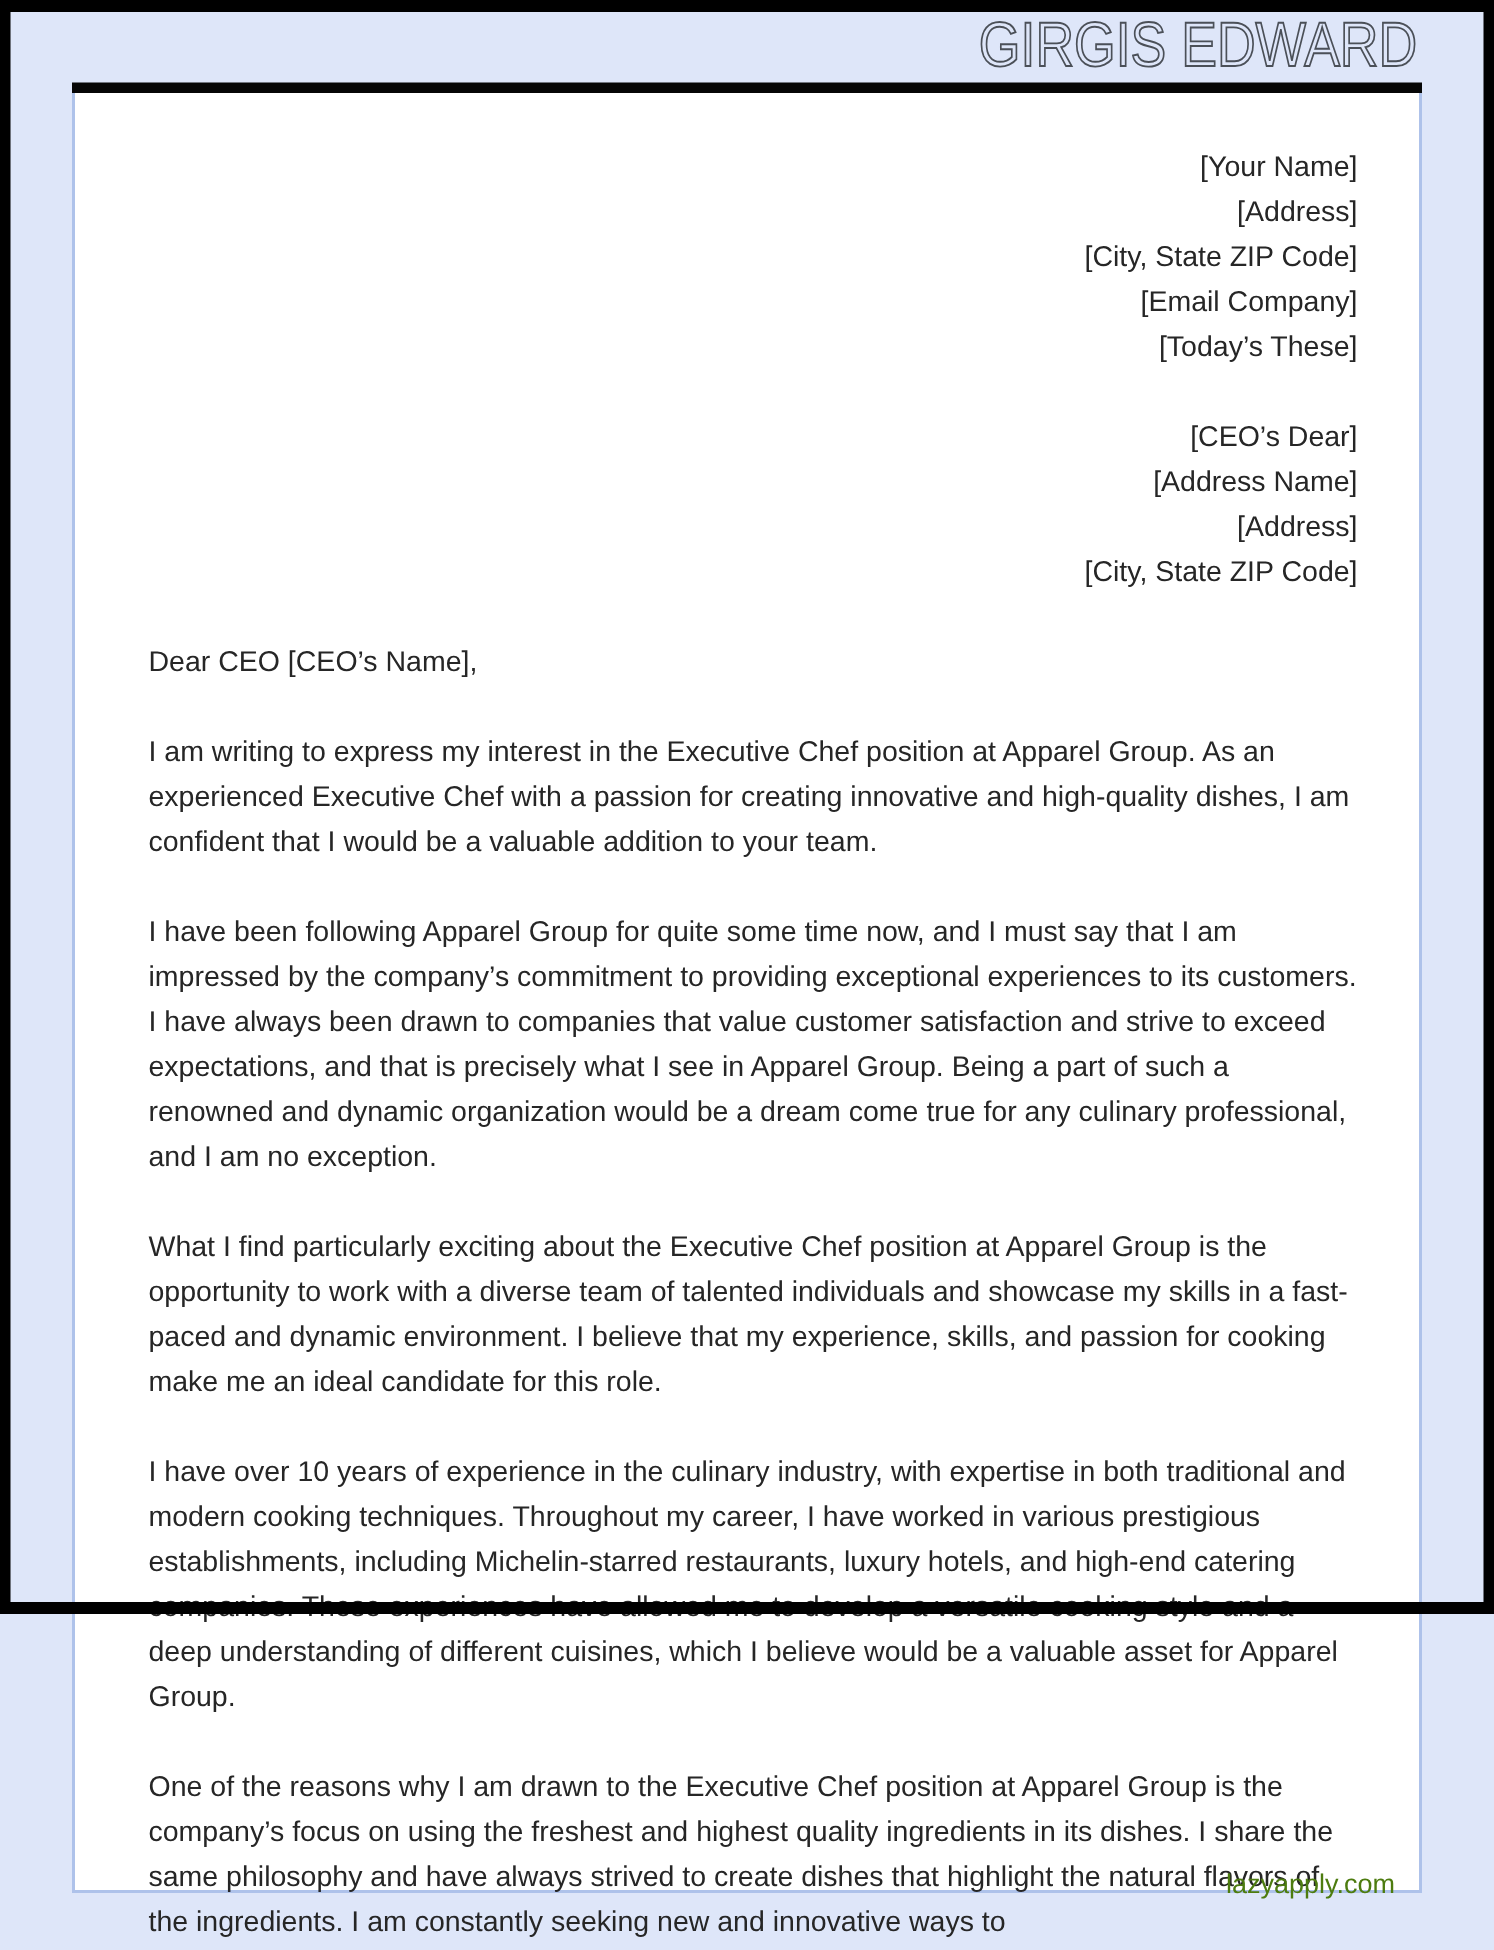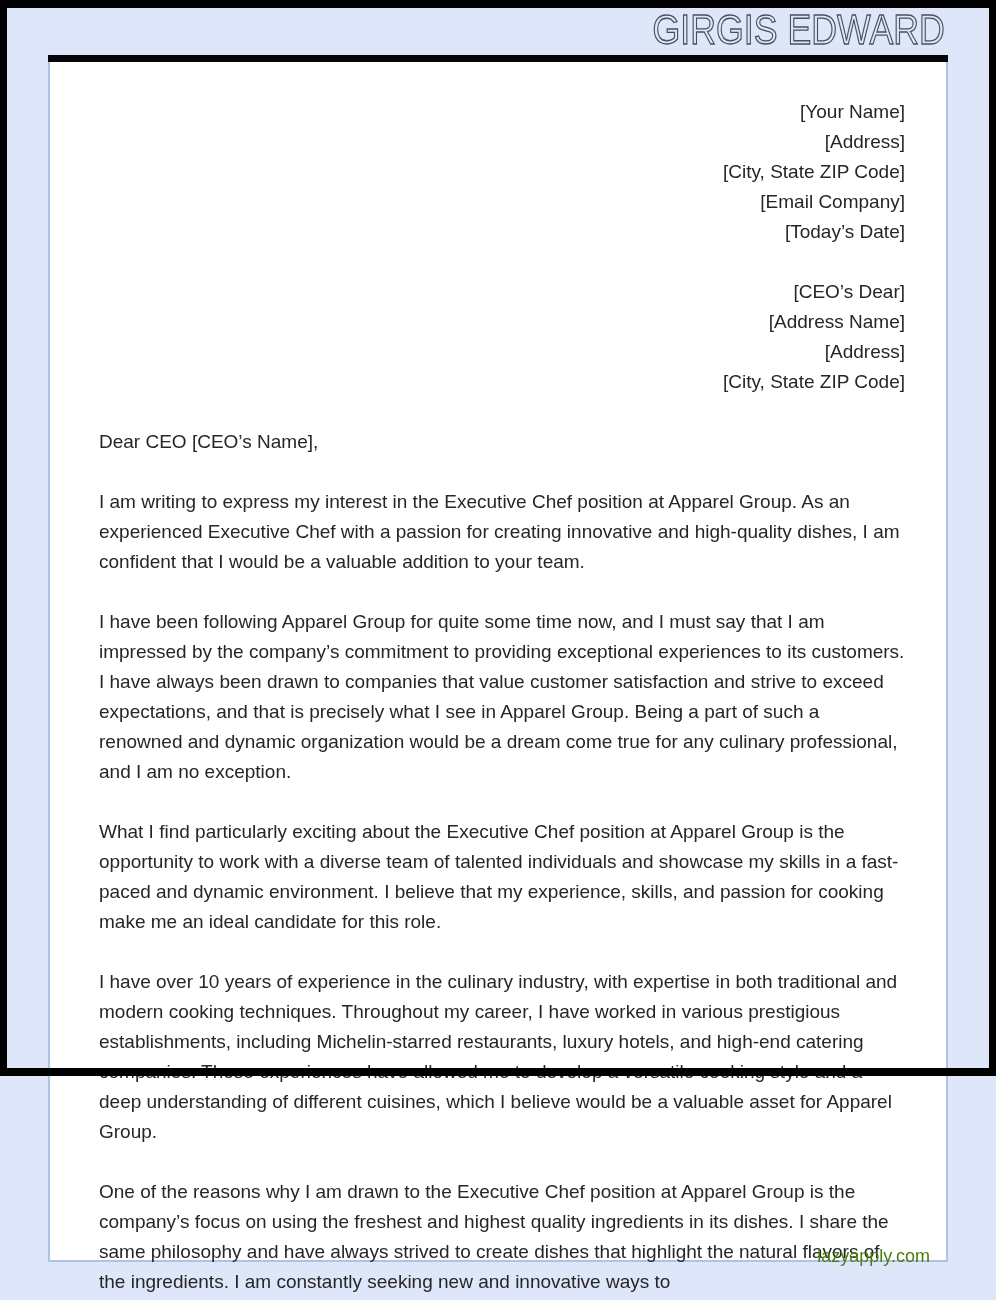--- a/index.html
+++ b/index.html
@@ -103,21 +103,21 @@
 
   <div class="sheet"></div>
 
   <div class="letter">
 
     <div class="block">
       <div class="line">[Your Name]</div>
       <div class="line">[Address]</div>
       <div class="line">[City, State ZIP Code]</div>
       <div class="line">[Email Company]</div>
-      <div class="line">[Today’s Date]</div>
+      <div class="line">[Today’s These]</div>
     </div>
 
     <div class="block">
       <div class="line">[CEO’s Dear]</div>
       <div class="line">[Address Name]</div>
       <div class="line">[Address]</div>
       <div class="line">[City, State ZIP Code]</div>
     </div>
 
     <p>Dear CEO [CEO’s Name],</p>

